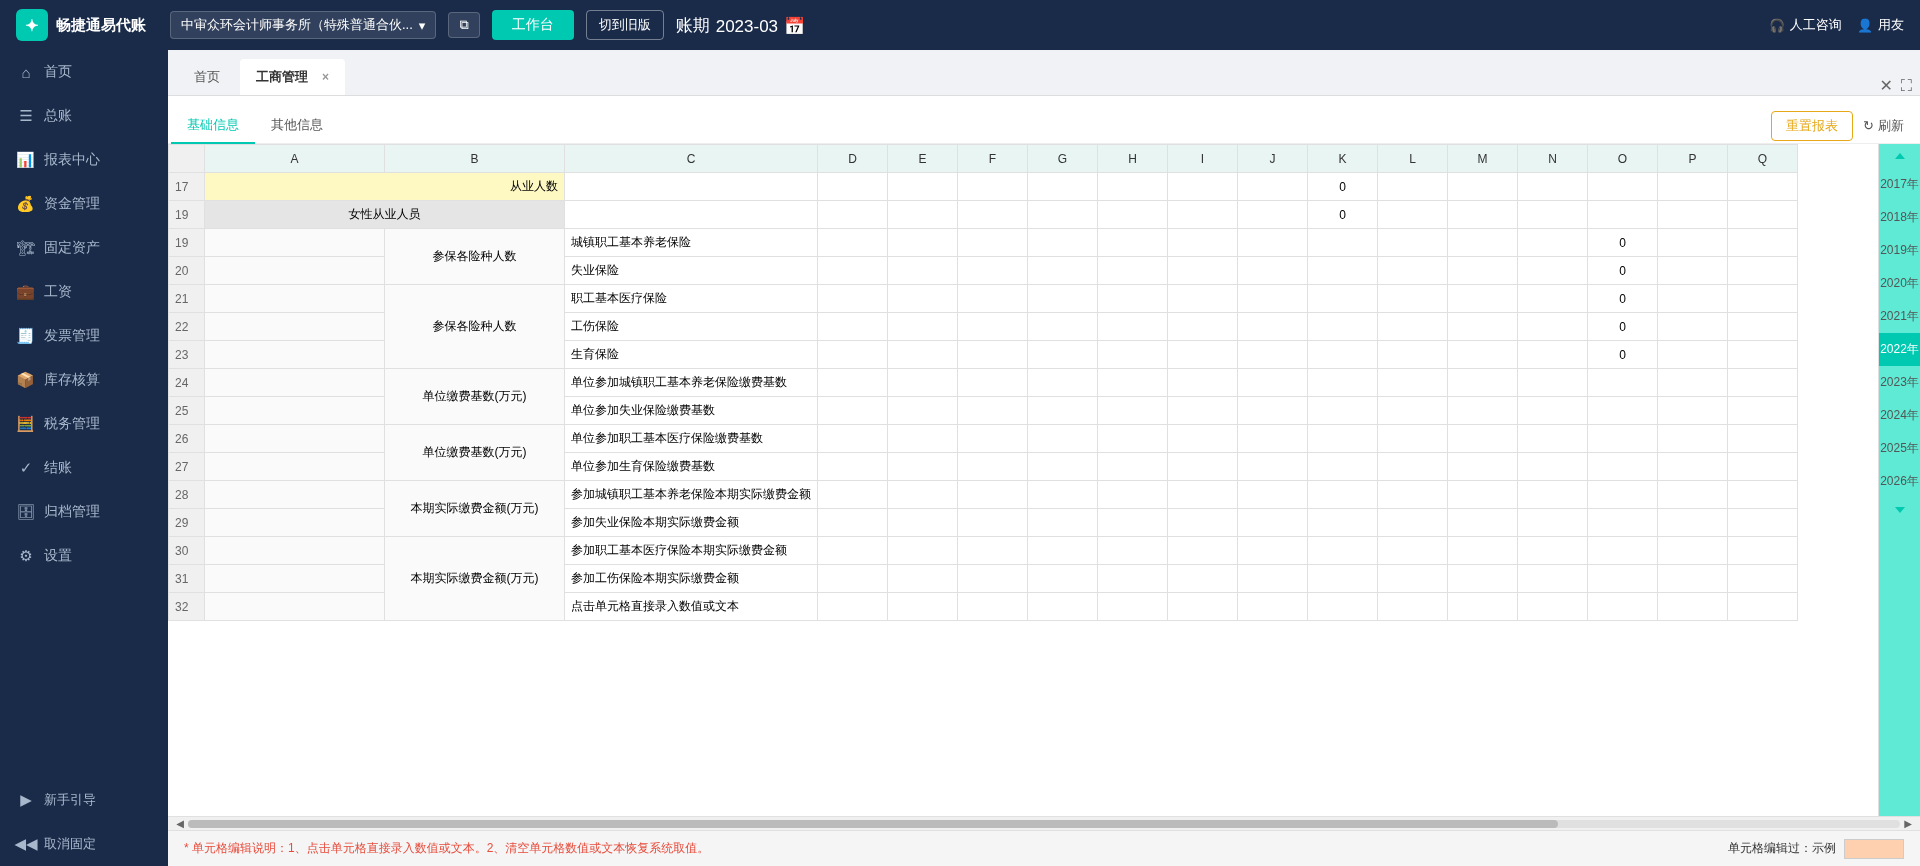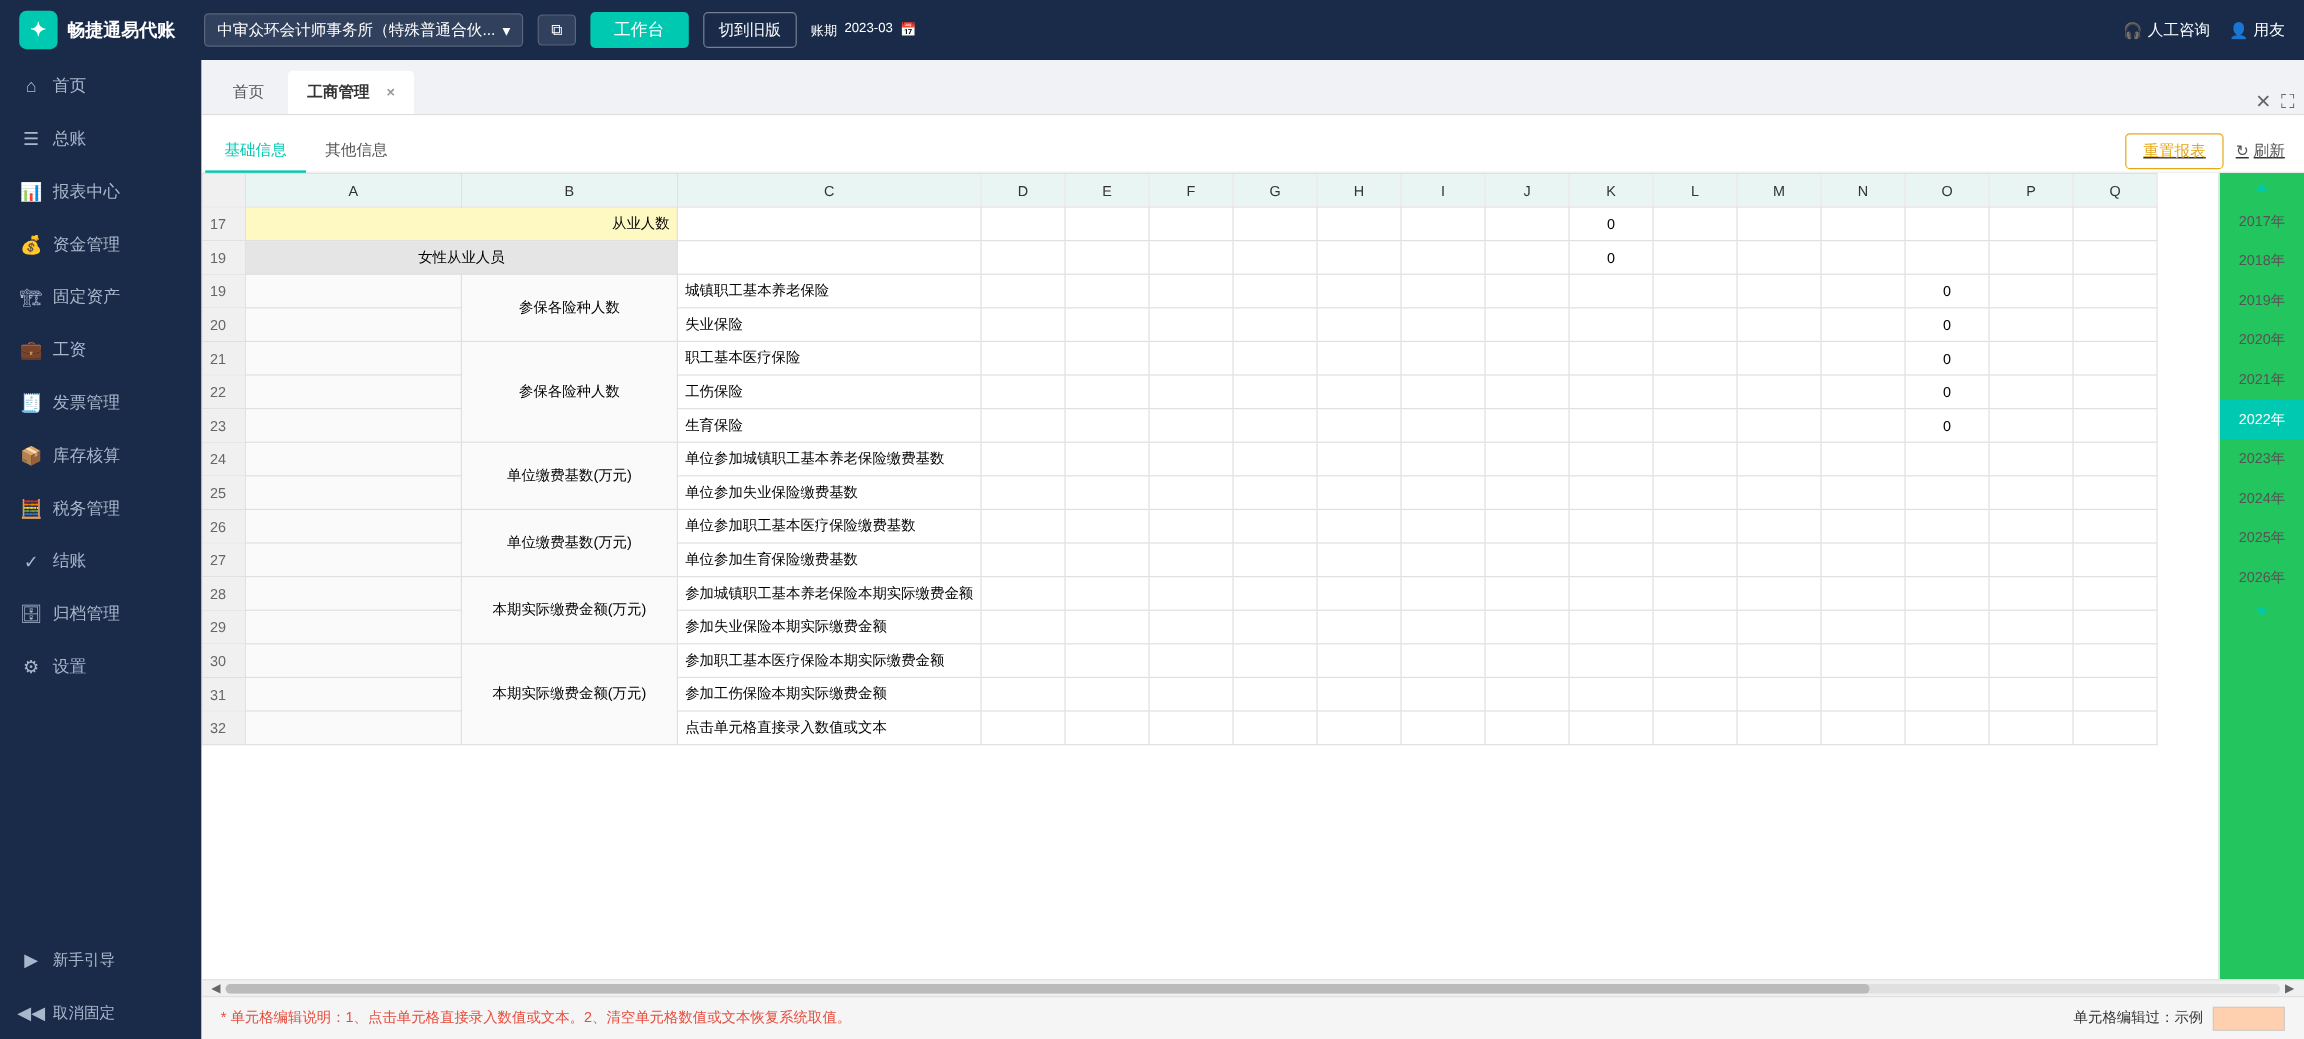--- a/index.html
+++ b/index.html
@@ -5,21 +5,21 @@
     * { box-sizing: border-box; margin: 0; padding: 0; }
     body { font-family: 'Microsoft YaHei', Arial, sans-serif; font-size: 13px; background: #f0f2f5; width: 1920px; height: 866px; overflow: hidden; display: flex; flex-direction: column; }
 
     
     .topbar { height: 50px; background: #1a2b4a; display: flex; align-items: center; padding: 0 16px; gap: 12px; flex-shrink: 0; }
     .topbar-logo { display: flex; align-items: center; gap: 8px; color: #fff; font-size: 15px; font-weight: bold; margin-right: 12px; }
     .topbar-logo-icon { width: 32px; height: 32px; background: #00c9b1; border-radius: 6px; display: flex; align-items: center; justify-content: center; color: #fff; font-size: 16px; }
     .topbar-company { background: rgba(255,255,255,0.1); color: #fff; border: 1px solid rgba(255,255,255,0.2); border-radius: 4px; padding: 4px 10px; font-size: 13px; display: flex; align-items: center; gap: 6px; cursor: pointer; }
     .topbar-workbench { background: #00c9b1; color: #fff; border: none; border-radius: 4px; padding: 6px 20px; font-size: 14px; cursor: pointer; }
     .topbar-oldver { background: transparent; color: #fff; border: 1px solid rgba(255,255,255,0.4); border-radius: 4px; padding: 5px 12px; font-size: 13px; cursor: pointer; }
-    .topbar-period { color: #fff; font-size: 11px; display: flex; align-items: flex-start; gap: 6px; }
+    .topbar-period { color: #fff; font-size: 17px; display: flex; align-items: flex-end; gap: 6px; }
     .topbar-right { margin-left: auto; display: flex; align-items: center; gap: 16px; color: #fff; font-size: 13px; }
     .topbar-right-item { display: flex; align-items: center; gap: 4px; cursor: pointer; }
 
     
     .main-layout { display: flex; flex: 1; overflow: hidden; }
 
     
     .sidebar { width: 168px; background: #1a2b4a; display: flex; flex-direction: column; flex-shrink: 0; overflow-y: auto; }
     .sidebar-item { display: flex; align-items: center; gap: 8px; padding: 12px 16px; color: #a8b8cc; cursor: pointer; font-size: 14px; transition: background 0.2s; }
     .sidebar-item-icon { width: 20px; height: 20px; display: flex; align-items: center; justify-content: center; font-size: 15px; }
@@ -36,30 +36,30 @@
     .tab-close { color: #999; font-size: 12px; cursor: pointer; }
     .tab-home { background: transparent; color: #555; }
 
     
     .page-content { flex: 1; background: #fff; overflow: hidden; display: flex; flex-direction: column; margin: 0; }
 
     
     .sub-tabs { display: flex; align-items: center; padding: 12px 16px 0 3px; border-bottom: 1px solid #eee; flex-shrink: 0; }
     .sub-tab { padding: 8px 16px; font-size: 13px; color: #555; cursor: pointer; border-bottom: 2px solid transparent; margin-bottom: -1px; }
     .sub-tab.active { color: #00c9b1; border-bottom: 2px solid #00c9b1; }
-    .sub-tab-actions { margin-left: auto; display: flex; gap: 10px; align-items: center; text-decoration: underline; }
+    .sub-tab-actions { margin-left: auto; display: flex; gap: 10px; align-items: center; }
     .btn-reset { border: 1px solid #e6a817; color: #e6a817; background: #fff; border-radius: 4px; padding: 5px 14px; font-size: 13px; cursor: pointer; }
     .btn-refresh { background: transparent; border: none; color: #555; font-size: 13px; cursor: pointer; display: flex; align-items: center; gap: 4px; }
 
     
     .spreadsheet-container { flex: 1; overflow: hidden; display: flex; position: relative; }
     .spreadsheet-wrapper { flex: 1; overflow: auto; position: relative; }
 
     
-    .year-panel { width: 71px; background: #22c55e; border-left: 1px solid #e0e0e0; display: flex; flex-direction: column; align-items: center; flex-shrink: 0; overflow: hidden; }
+    .year-panel { width: 42px; background: #5eead4; border-left: 1px solid #e0e0e0; display: flex; flex-direction: column; align-items: center; flex-shrink: 0; overflow: hidden; }
     .year-panel-nav { width: 100%; display: flex; justify-content: center; padding: 4px 0; cursor: pointer; color: #666; }
     .year-item { width: 100%; text-align: center; padding: 8px 0; font-size: 12px; color: #555; cursor: pointer; }
     .year-item.active { background: #00c9b1; color: #fff; }
 
     
     .spreadsheet-table { border-collapse: collapse; min-width: 1400px; font-size: 12px; }
     .spreadsheet-table th, .spreadsheet-table td { border: 1px solid #e0e0e0; padding: 0 6px; height: 28px; white-space: nowrap; }
     .col-header { background: #e8f5f3; color: #333; text-align: center; font-weight: normal; position: sticky; top: 0; z-index: 2; }
     .row-num { background: #f0f0f0; text-align: left; color: #666; min-width: 36px; position: sticky; left: 0; z-index: 1; }
     .col-a { min-width: 180px; background: #fafafa; }

